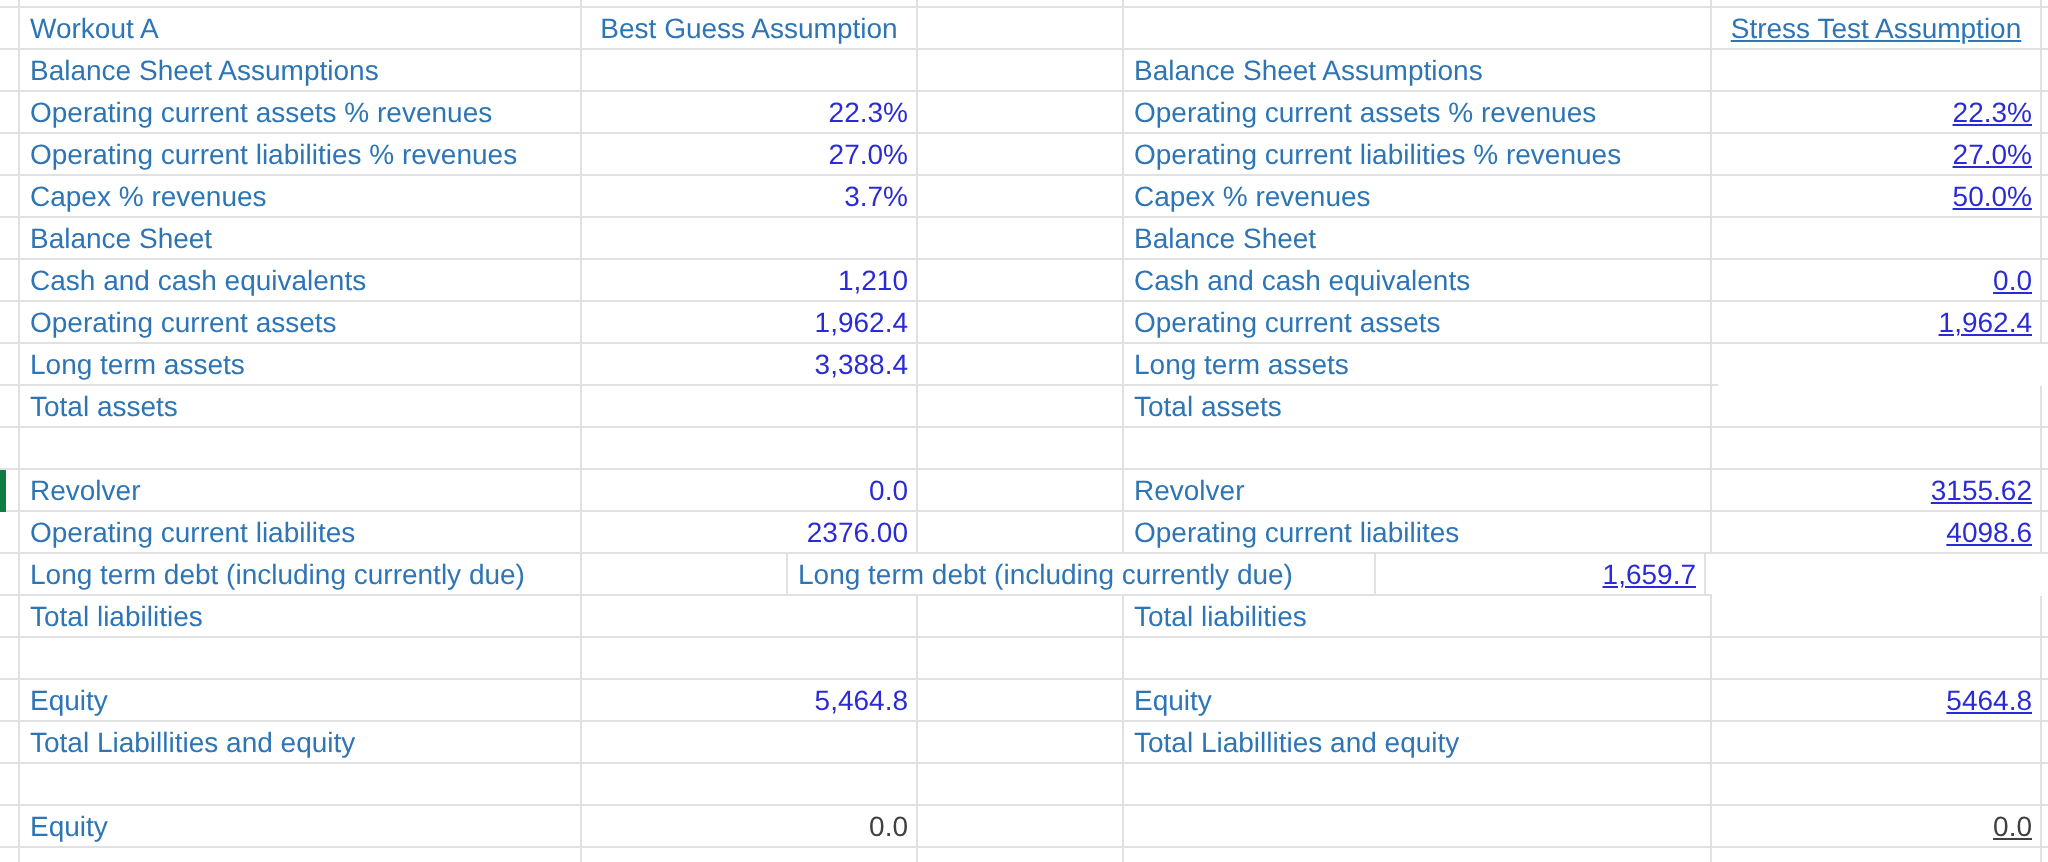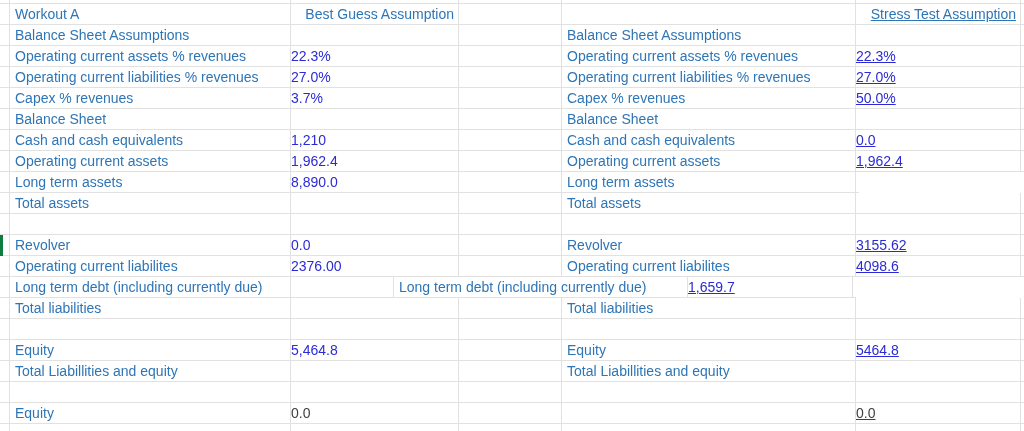--- a/index.html
+++ b/index.html
@@ -34,24 +34,24 @@
   .row.top-strip .cell{height:4px;}
   .row.bottom-fill .cell{height:7px;border-bottom:none;}
   .c0{width:10px;}
   .c1{width:281px;}
   .c2{width:168px;}
   .c3{width:103px;}
   .c4{width:294px;}
   .c5{width:165px;text-decoration:underline;}
   .c6{width:3px;border-right:none;}
   .lbl{color:var(--label);padding-left:5px;}
-  .val{text-align:left;padding-right:4px;}
+  .val{text-align:right;padding-right:4px;}
   .val.input{color:var(--input);}
   .val.result{color:var(--result);}
-  .val.header{text-align:right;padding-left:4px;color:var(--label);}
+  .val.header{text-align:center;padding-left:4px;color:var(--label);}
   #selection-marker{
     position:absolute;
     left:0;top:235px;
     width:3px;height:21px;
     background:var(--marker);
   }
 </style>
 </head>
 <body>
 
@@ -134,21 +134,21 @@
         <div class="cell c1 lbl">Operating current assets</div>
         <div class="cell c2 val input">1,962.4</div>
         <div class="cell c3"></div>
         <div class="cell c4 lbl">Operating current assets</div>
         <div class="cell c5 val input">1,962.4</div>
         <div class="cell c6"></div>
       </div>
       <div class="row ">
         <div class="cell c0"></div>
         <div class="cell c1 lbl">Long term assets</div>
-        <div class="cell c2 val input">8,890.0</div>
+        <div class="cell c2 val input">3,388.4</div>
         <div class="cell c3"></div>
         <div class="cell c4 lbl">Long term assets</div>
         <div class="cell c6"></div>
       </div>
       <div class="row ">
         <div class="cell c0"></div>
         <div class="cell c1 lbl">Total assets</div>
         <div class="cell c2 val"></div>
         <div class="cell c3"></div>
         <div class="cell c4 lbl">Total assets</div>

